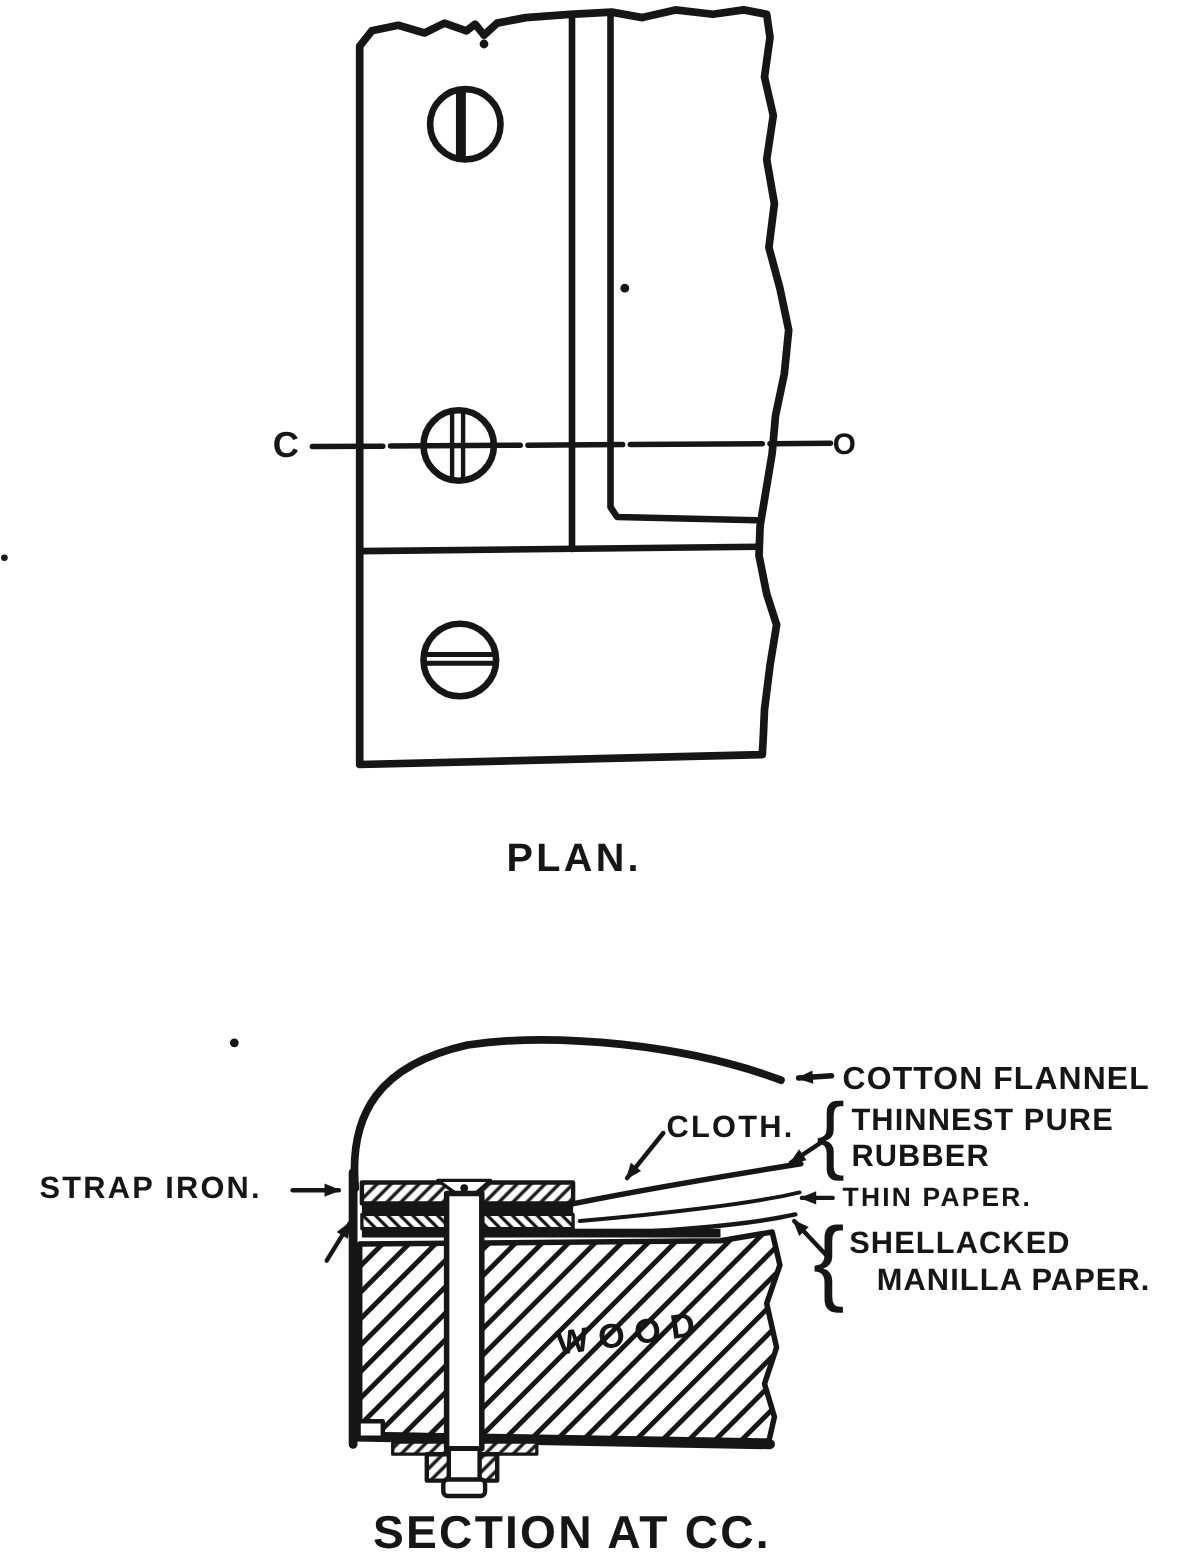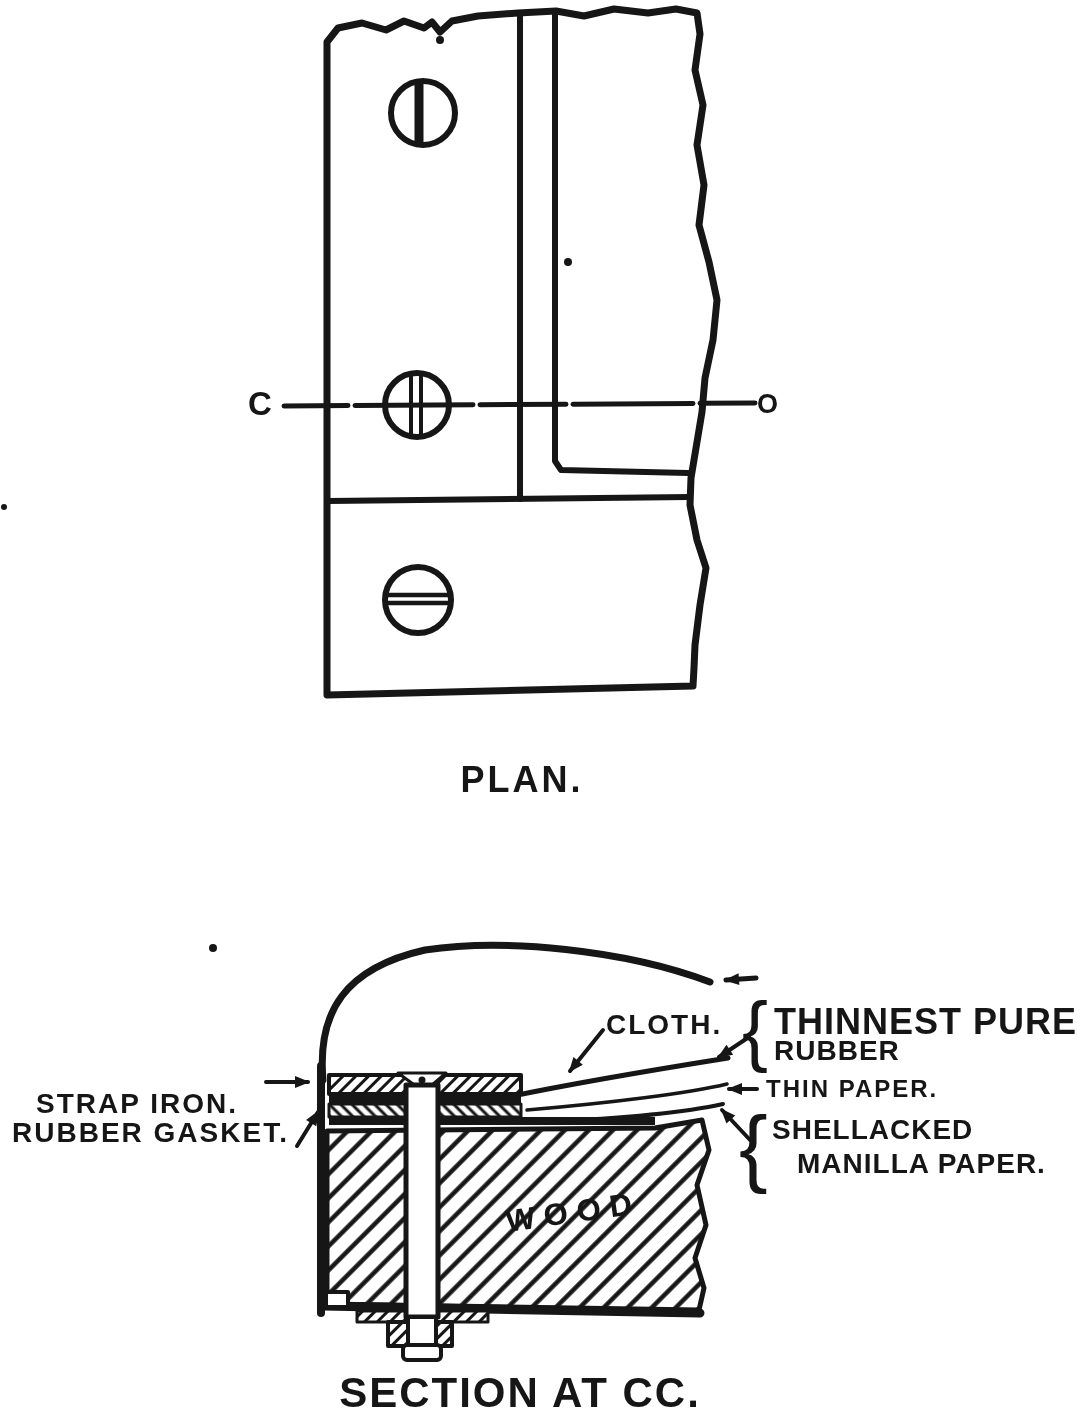--- a/index.html
+++ b/index.html
@@ -121,26 +121,26 @@
     </g>
   </svg>
 
   <div class="labels">
 
     <div class="lbl" style="left:248px;top:387px;font-size:33px;">C</div>
     <div class="lbl" style="left:757px;top:391px;font-size:27px;">O</div>
 
     <div class="lbl ctr" style="left:222px;top:762px;width:600px;font-size:36px;letter-spacing:3px;">PLAN.</div>
 
-    <div class="lbl" style="left:36px;top:1066px;font-size:28px;margin-top:24px;">STRAP IRON.</div>
-    <div class="lbl" style="left:12px;top:1119px;font-size:28px;">RUBBER GASKET.</div>
+    <div class="lbl" style="left:36px;top:1066px;font-size:28px;">STRAP IRON.</div>
 
+    <div class="lbl" style="left:766px;top:967px;font-size:29px;letter-spacing:1px;">COTTON FLANNEL</div>
 
     <div class="brace" style="left:742px;top:995px;font-size:78px;">{</div>
-    <div class="lbl" style="left:774px;top:1004px;font-size:36px;letter-spacing:1px;">THINNEST PURE</div>
+    <div class="lbl" style="left:774px;top:1004px;font-size:28px;letter-spacing:1px;">THINNEST PURE</div>
     <div class="lbl" style="left:774px;top:1037px;font-size:28px;letter-spacing:1px;">RUBBER</div>
 
     <div class="lbl" style="left:606px;top:1011px;font-size:28px;text-align:right;">CLOTH.</div>
 
     <div class="lbl" style="left:766px;top:1077px;font-size:24px;">THIN PAPER.</div>
 
     <div class="brace" style="left:739px;top:1107px;font-size:86px;">{</div>
     <div class="lbl" style="left:772px;top:1116px;font-size:28px;letter-spacing:1px;">SHELLACKED</div>
     <div class="lbl" style="left:769px;top:1150px;font-size:28px;letter-spacing:1px;margin-left:28px;">MANILLA PAPER.</div>
 

